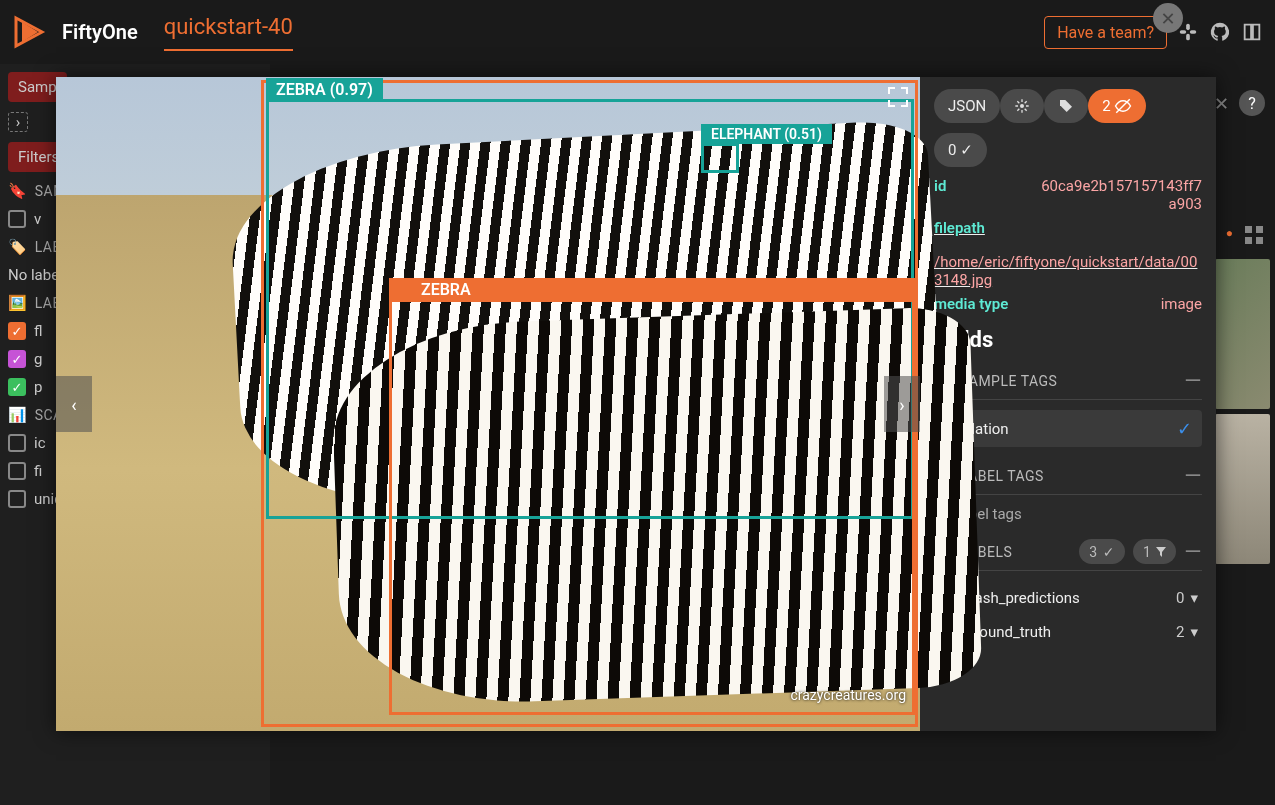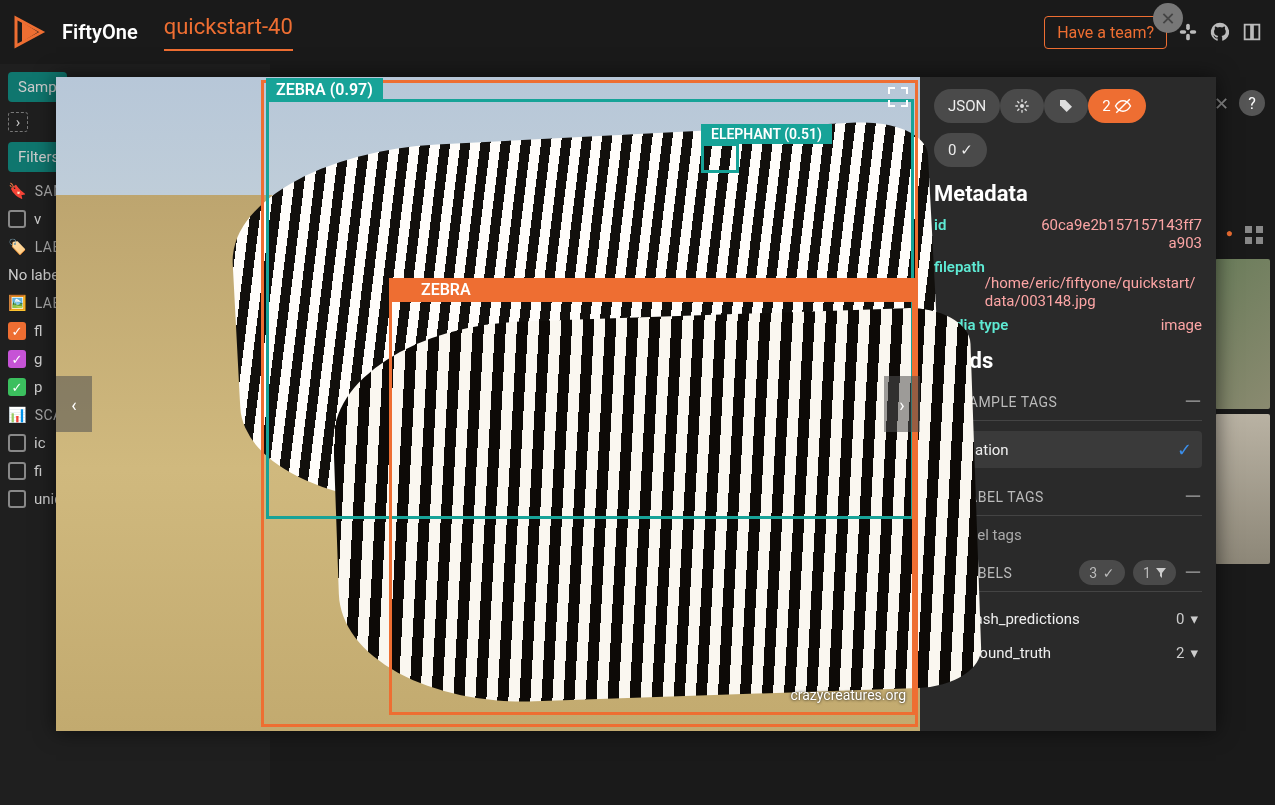--- a/index.html
+++ b/index.html
@@ -5,21 +5,21 @@
   * { margin:0; padding:0; box-sizing:border-box; font-family:-apple-system,BlinkMacSystemFont,"Segoe UI",Roboto,Helvetica,Arial,sans-serif; }
   body { background:#1a1a1a; color:#eee; width:1275px; height:805px; overflow:hidden; position:relative; }
   .header { display:flex; align-items:center; height:64px; padding:0 12px; background:#1a1a1a; }
   .logo { width:36px; height:36px; margin-right:14px; }
   .brand { font-size:20px; font-weight:600; color:#fff; margin-right:26px; }
   .dataset-name { font-size:22px; color:#ee6e32; border-bottom:2px solid #ee6e32; padding-bottom:10px; }
   .header-right { margin-left:auto; display:flex; align-items:center; gap:10px; }
   .have-team { border:1px solid #ee6e32; color:#ee6e32; padding:6px 12px; border-radius:4px; font-size:16px; }
   .hicon { width:22px; height:22px; fill:#bbb; }
   .sidebar { position:absolute; left:0; top:64px; width:270px; bottom:0; background:#1f1f1f; padding:8px; color:#ccc; font-size:15px; }
-  .chipbtn { background:#0f766e; border-radius:4px; padding:6px 10px; display:inline-block; }
+  .chipbtn { background:#7f1d1d; border-radius:4px; padding:6px 10px; display:inline-block; }
   .sb-row { margin:10px 0; display:flex; align-items:center; gap:8px; }
   .small-square { width:20px; height:20px; border:1px dashed #777; border-radius:3px; display:flex; align-items:center; justify-content:center; }
   .checkbox { width:18px;height:18px;border:2px solid #888;border-radius:3px; display:inline-block; }
   .cbox-filled { width:18px;height:18px;border-radius:3px;display:inline-flex;align-items:center;justify-content:center;color:#fff;font-size:13px; }
   .sb-label { color:#aaa; font-size:14px; letter-spacing:0.5px; }
   .right-top-icons { position:absolute; right:10px; top:90px; display:flex; gap:10px; align-items:center; }
   .help-circle { width:26px;height:26px;border-radius:50%;background:#555;display:flex;align-items:center;justify-content:center;font-size:16px;color:#fff; }
   .grid-bg { position:absolute; left:270px; right:0; top:64px; bottom:0; }
   .bg-thumb { position:absolute; background:linear-gradient(135deg,#6b7d5b,#8a8a70); border-radius:2px; }
   .modal { position:absolute; left:56px; top:77px; width:1160px; height:654px; background:#2a2a2a; display:flex; box-shadow:0 0 20px rgba(0,0,0,0.6); }
@@ -218,26 +218,25 @@
         </div>
       <div class="pill orange"><span>2</span>&nbsp;<svg width="18" height="18" viewBox="0 0 24 24" fill="#fff">
             <path d="M2 12s4-7 10-7 10 7 10 7-4 7-10 7S2 12 2 12z" fill="none" stroke="#fff" stroke-width="2"></path>
             <line x1="3" y1="21" x2="21" y2="3" stroke="#fff" stroke-width="2"></line>
           </svg></div>
     </div>
     <div class="pill-row">
       <div class="pill"><span>0</span>&nbsp;<span>✓</span></div>
     </div>
 
-    <h2>Metadata</h2>
     <div class="meta-row">
         <span class="meta-key">id</span>
         <span class="meta-val">60ca9e2b157157143ff7a903</span>
       </div>
-    <div class="meta-row" style="flex-direction:row;align-items:flex-start;">
+    <div class="meta-row" style="flex-direction:column;align-items:flex-start;text-decoration:underline;">
       <span class="meta-key">filepath</span>
       <span class="meta-val" style="text-align:left;max-width:100%;margin-top:16px;">/home/eric/fiftyone/quickstart/data/003148.jpg</span>
     </div>
     <div class="meta-row">
         <span class="meta-key">media type</span>
         <span class="meta-val">image</span>
       </div>
 
     <h2>Fields</h2>
 

